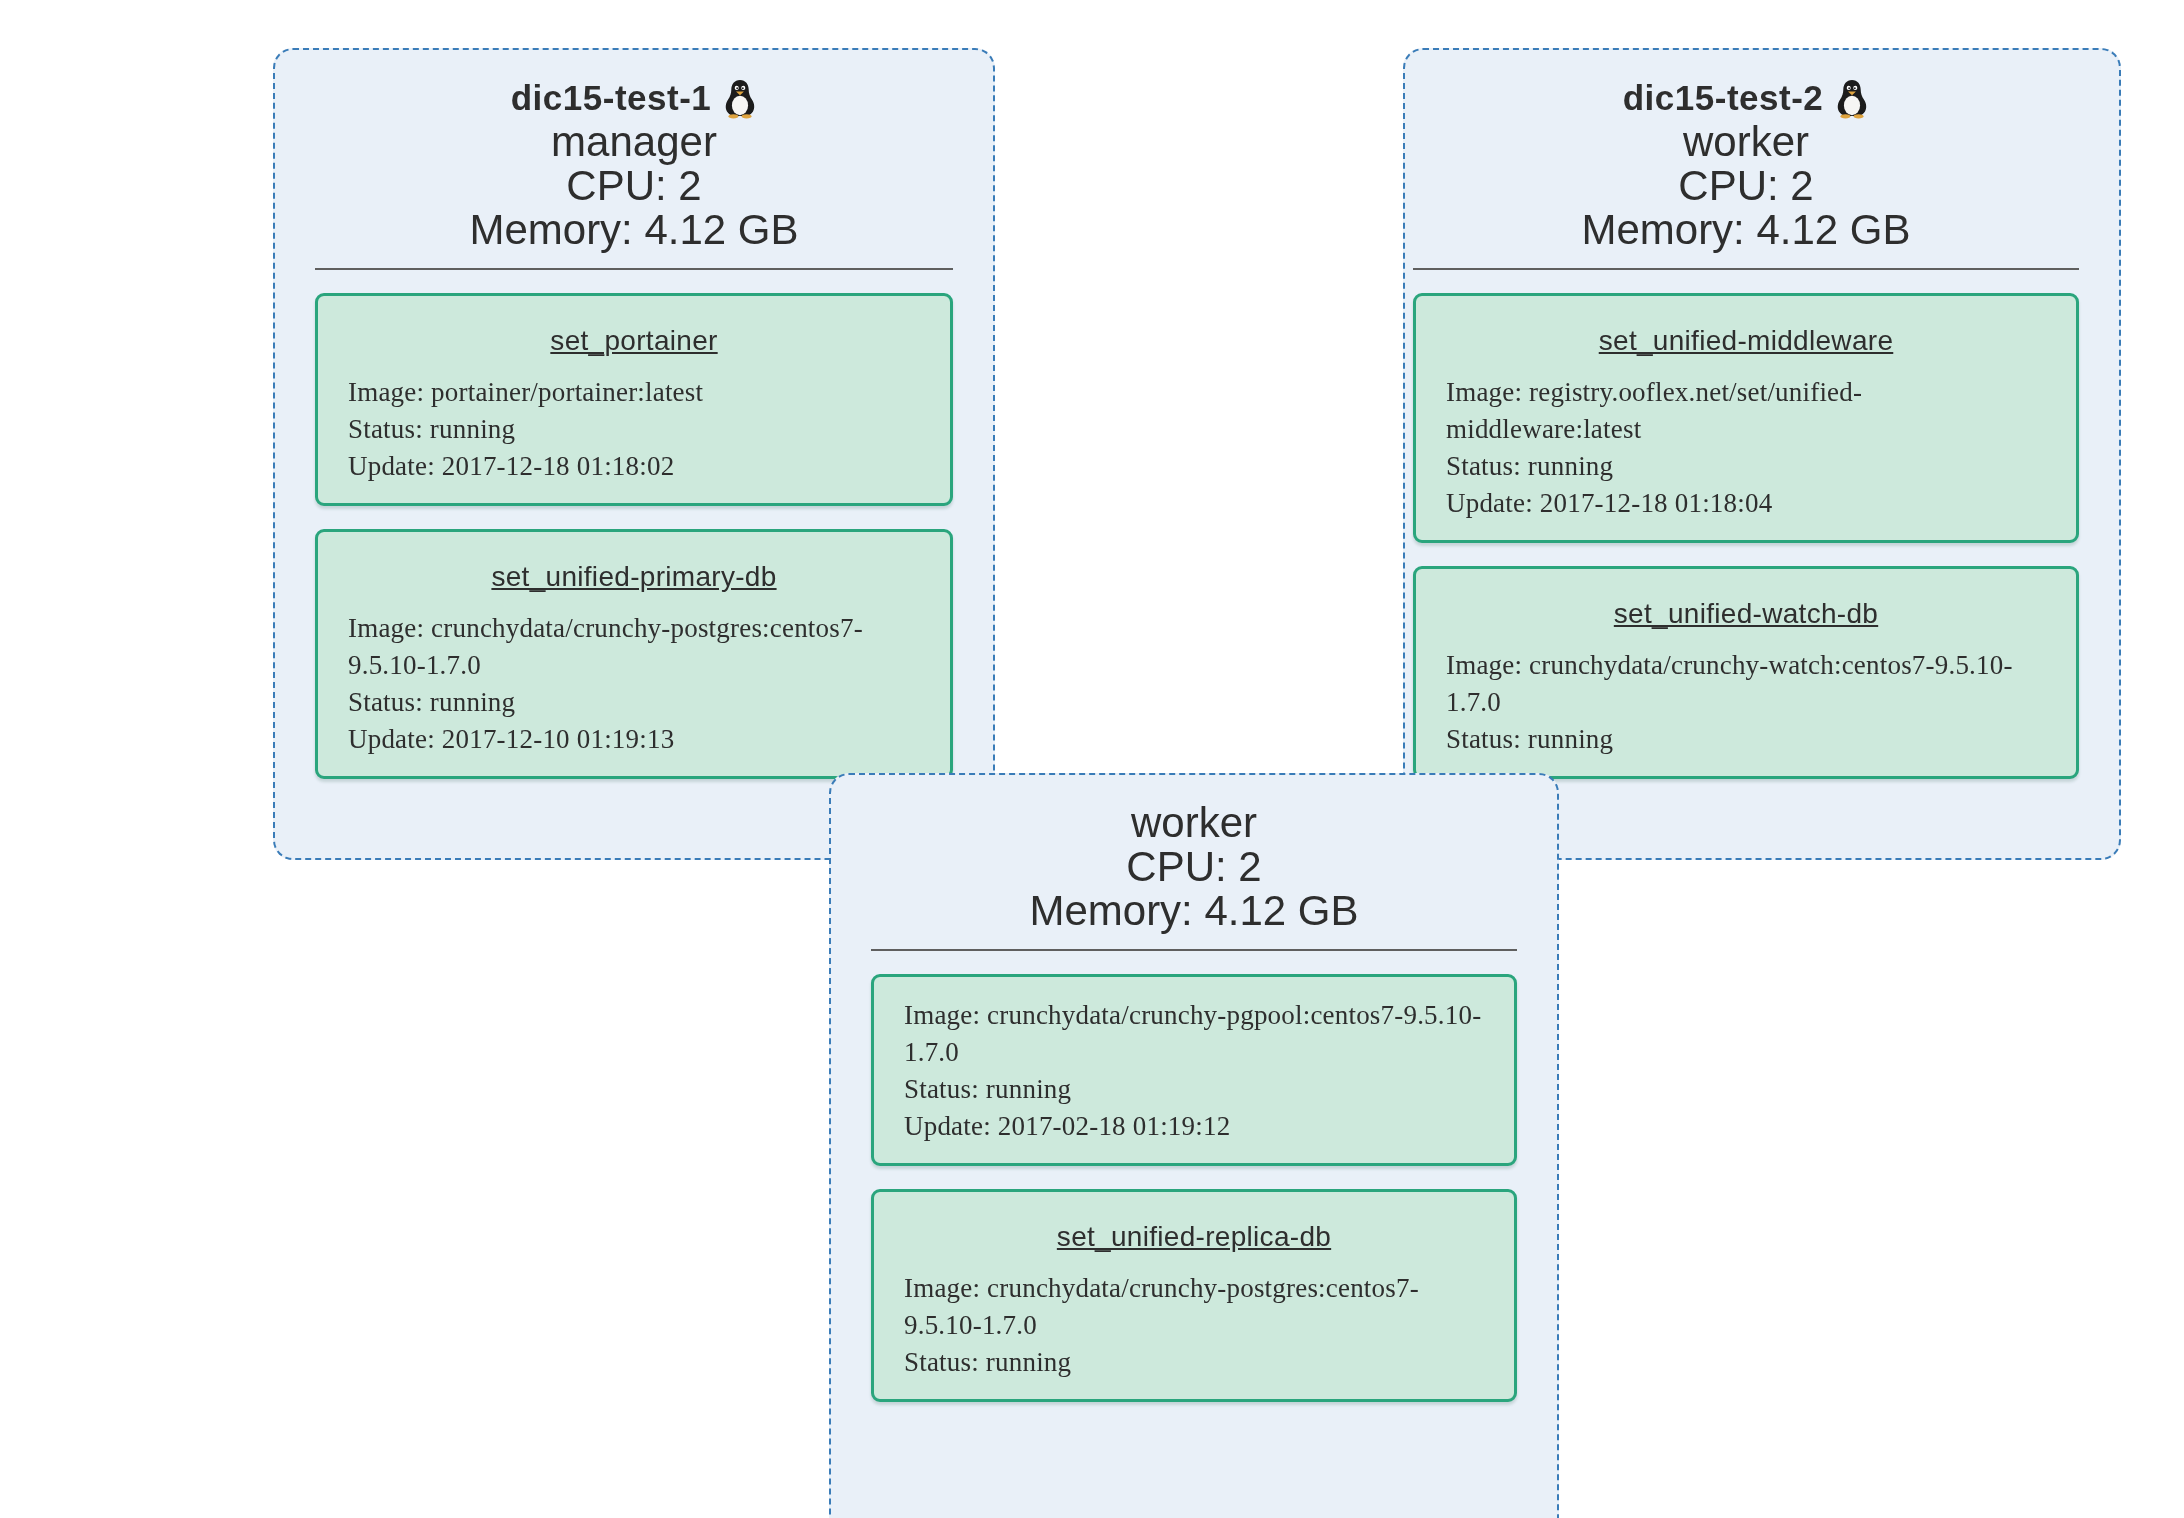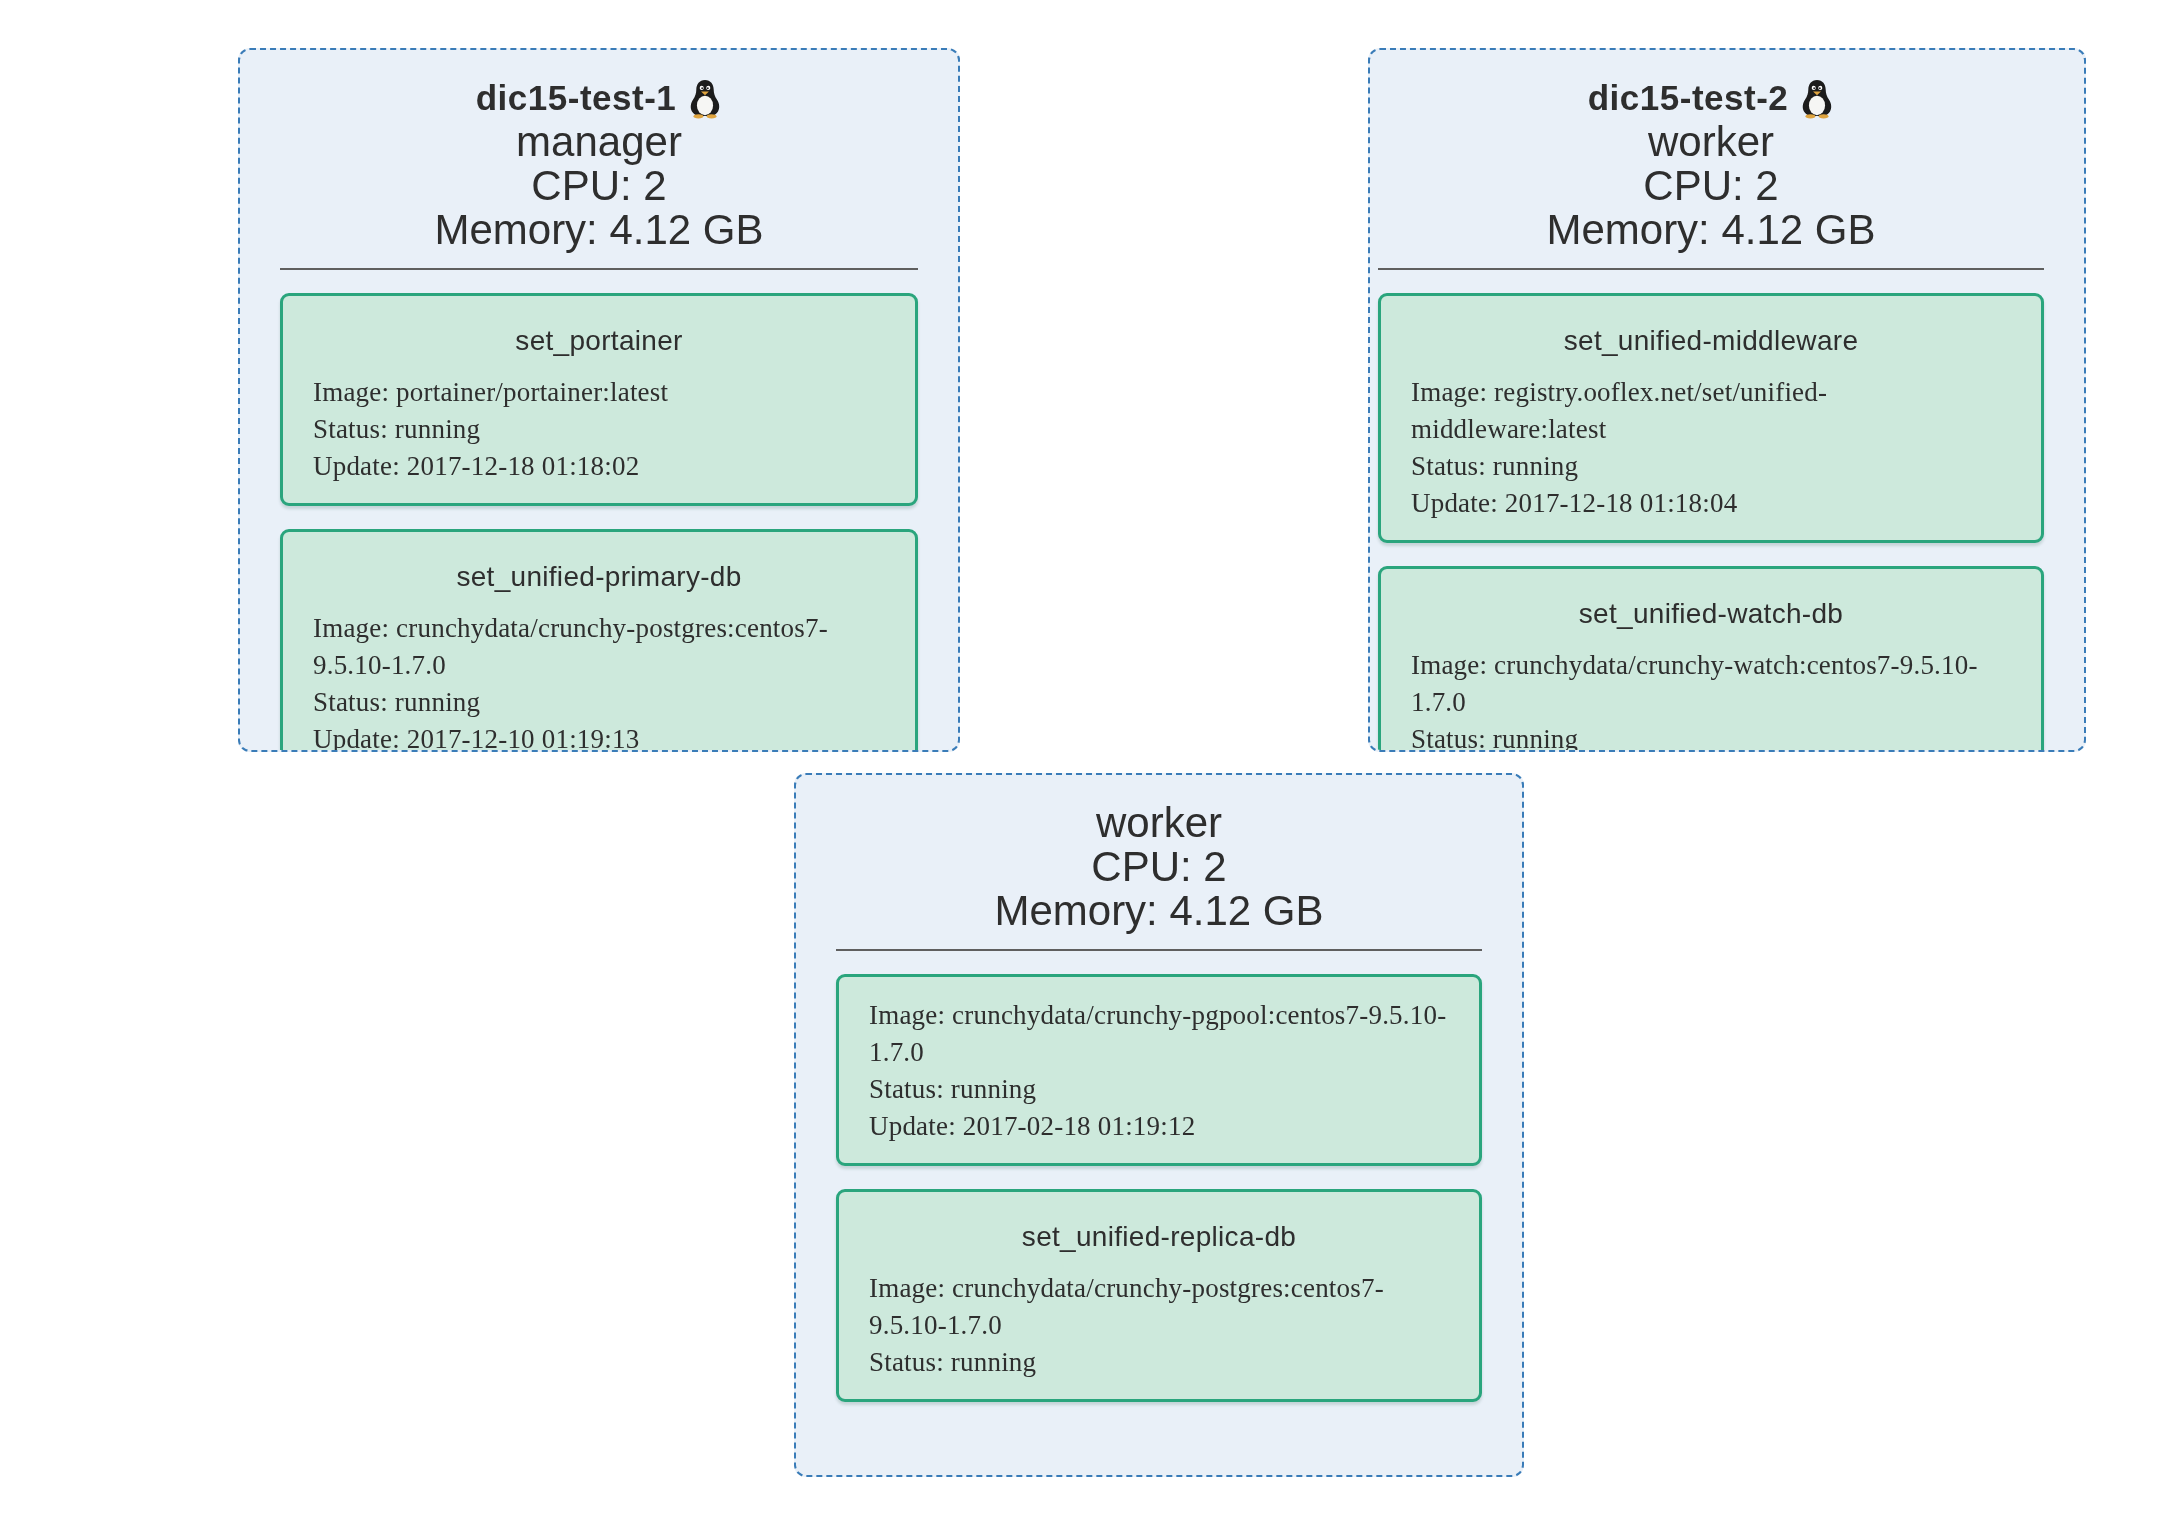--- a/index.html
+++ b/index.html
@@ -10,26 +10,27 @@
   body {
     width: 2184px;
     height: 1518px;
     position: relative;
     font-family: "Liberation Sans", "DejaVu Sans", sans-serif;
     color: var(--text, #2e2e2e);
   }
   .node {
     position: absolute;
     box-sizing: border-box;
-    height: 704px;
+    height: 812px;
     background: var(--node-bg, #e9f0f8);
     border: 2px dashed var(--node-border, #3a7cb8);
-    border-radius: 12px;
+    border-radius: 20px;
     padding: 26px 40px 24px 40px;
     overflow: hidden;
+    margin-left: 35px;
   }
   .node--1 { left: 238px; top: 48px;  width: 722px; }
   .node--2 { left: 1368px; top: 48px; width: 718px; padding-left: 8px; }
   .node--3 { left: 794px; top: 773px; width: 730px; }
 
   .node-header { text-align: center; }
   .node-title {
     display: flex;
     align-items: center;
     justify-content: center;
@@ -59,20 +60,21 @@
     border-radius: 9px;
     padding: 20px 30px 18px 30px;
     box-shadow: 0 3px 3px rgba(40, 90, 70, 0.18);
   }
   .task-name {
     text-align: center;
     font-size: 28px;
     line-height: 34px;
     margin: 8px 0 16px 0;
     letter-spacing: 0.3px;
+    text-decoration: underline;
   }
   .task-line {
     font-size: 27px;
     line-height: 37px;
     letter-spacing: 0.2px;
     font-family: Liberation Serif, serif;
   }
 </style>
 </head>
 <body>

